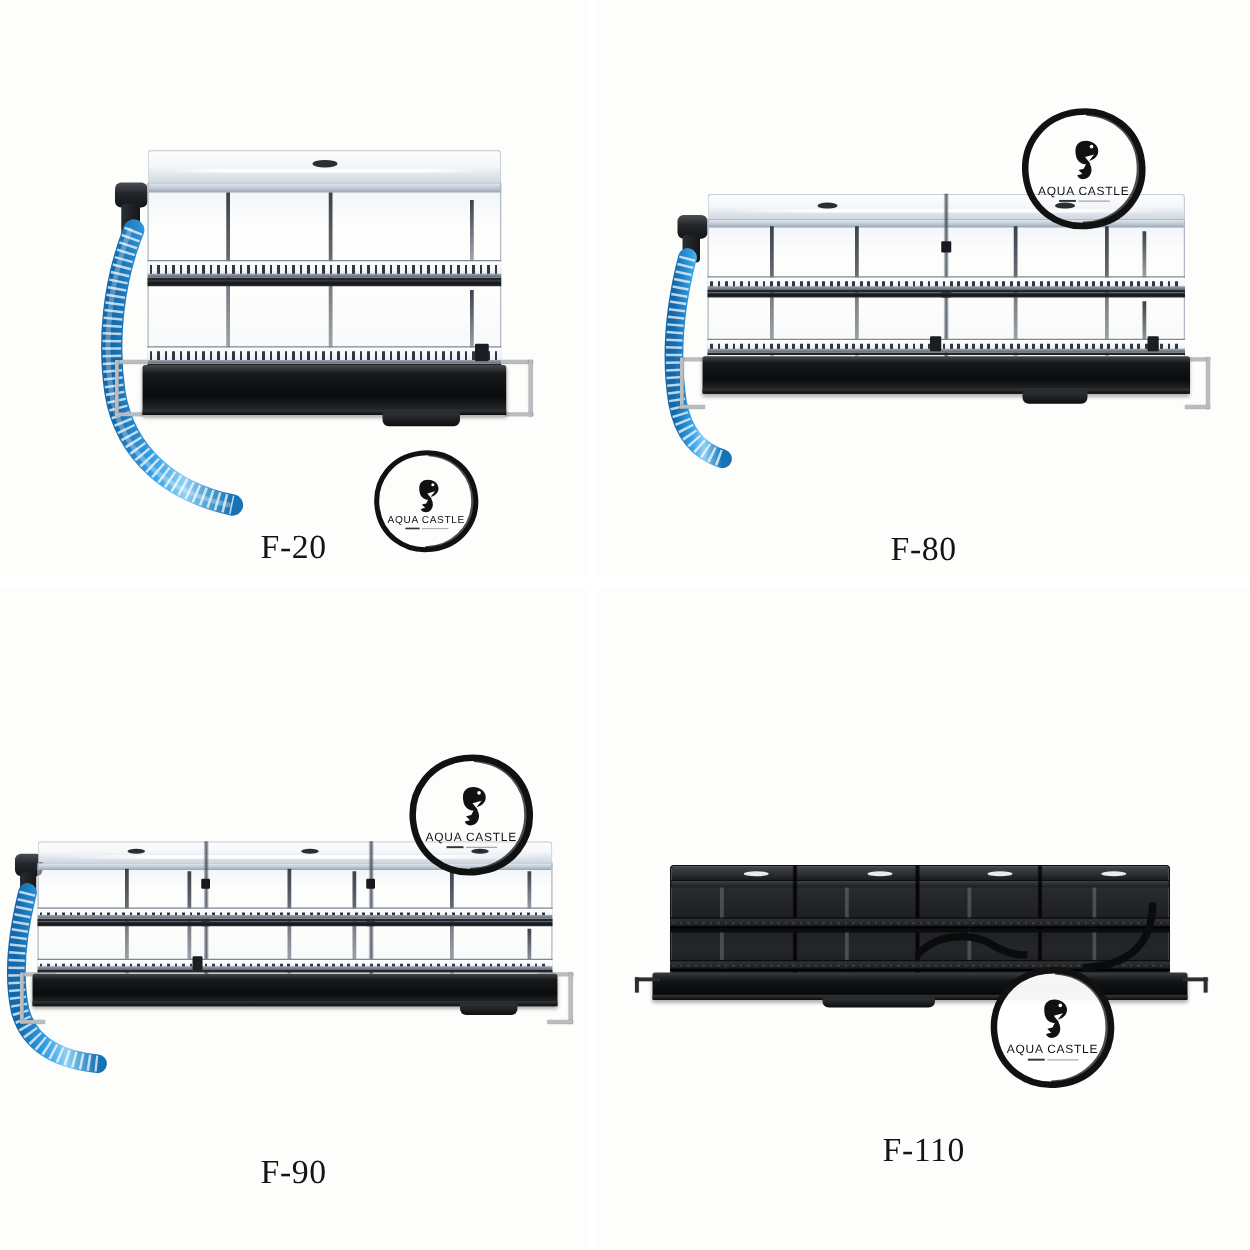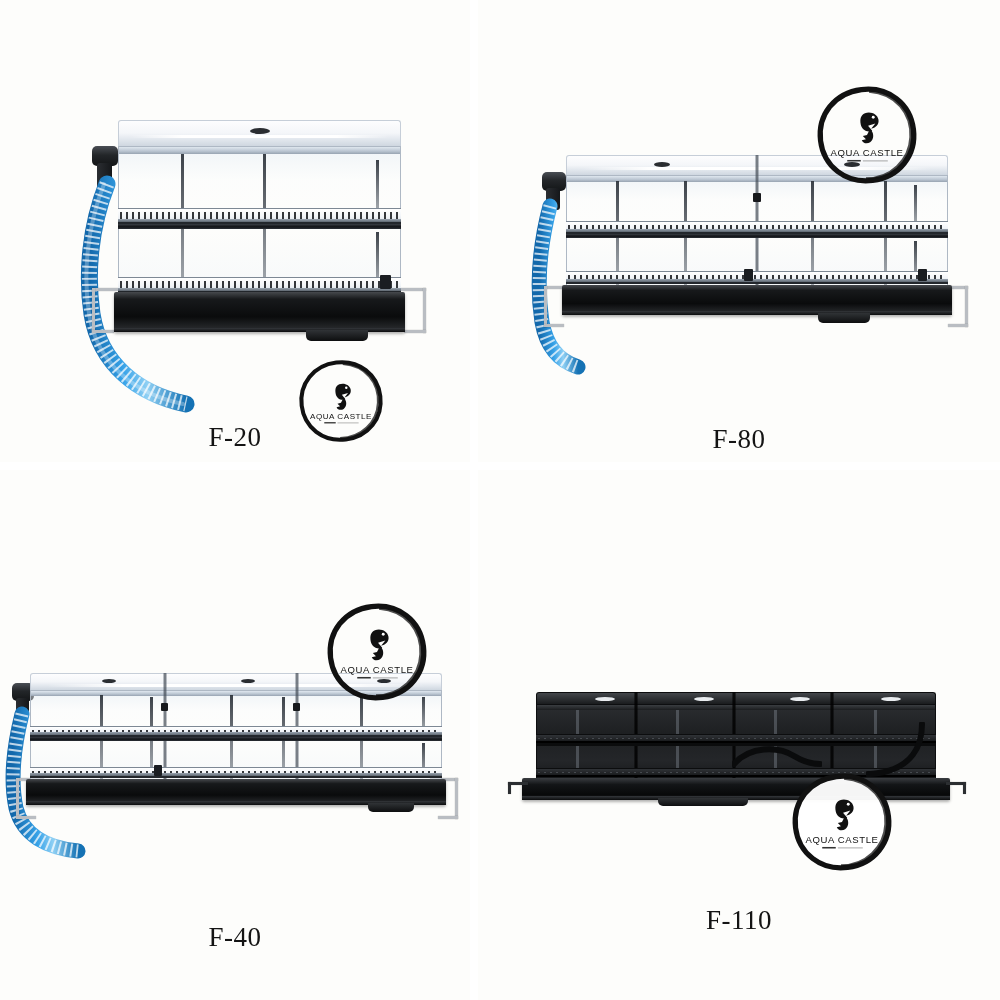--- a/index.html
+++ b/index.html
@@ -421,21 +421,21 @@
         <path d="M48,29 C54,27 60,30 61,35 C62,40 58,43 54,44 L58,39 L51,41 L55,46
                  C50,48 45,45 44,40 C43,34 44,31 48,29 Z" fill="#111"></path>
         <path d="M53,44 C57,48 57,54 53,57 C50,59 46,58 45,55 L49,54 L46,51 L50,50 Z" fill="#111"></path>
         <circle cx="56" cy="33" r="1.4" fill="#fff"></circle>
         <text x="50" y="70" text-anchor="middle" font-family="Liberation Sans, sans-serif" font-size="9.2" letter-spacing="0.6" fill="#111">AQUA CASTLE</text>
         <rect x="31" y="74" width="13" height="1.5" fill="#111" opacity=".85"></rect>
         <rect x="46" y="74.4" width="24" height="1" fill="#111" opacity=".35"></rect>
       </svg>
     </div>
 
-    <div class="caption" style="left:0;top:452px;width:470px;">F-40</div>
+    <div class="caption" style="left:0;top:452px;width:470px;">F-90</div>
   </div>
 
   <div class="product" id="prod-f120" style="left:478px;top:470px;width:522px;height:530px;">
 
     <div class="box" style="left:58px;top:222px;width:400px;height:88px;">
       <div class="lid" style="height:12px;background:linear-gradient(180deg,#43464a,#1a1c1e);border-color:#0c0d0e;">
         <div class="lid-hole" style="left:17%;top:4px;width:20px;height:4px;background:#e9ecef;"></div>
         <div class="lid-hole" style="left:42%;top:4px;width:20px;height:4px;background:#e9ecef;"></div>
         <div class="lid-hole" style="left:66%;top:4px;width:20px;height:4px;background:#e9ecef;"></div>
         <div class="lid-hole" style="left:89%;top:4px;width:20px;height:4px;background:#e9ecef;"></div>

